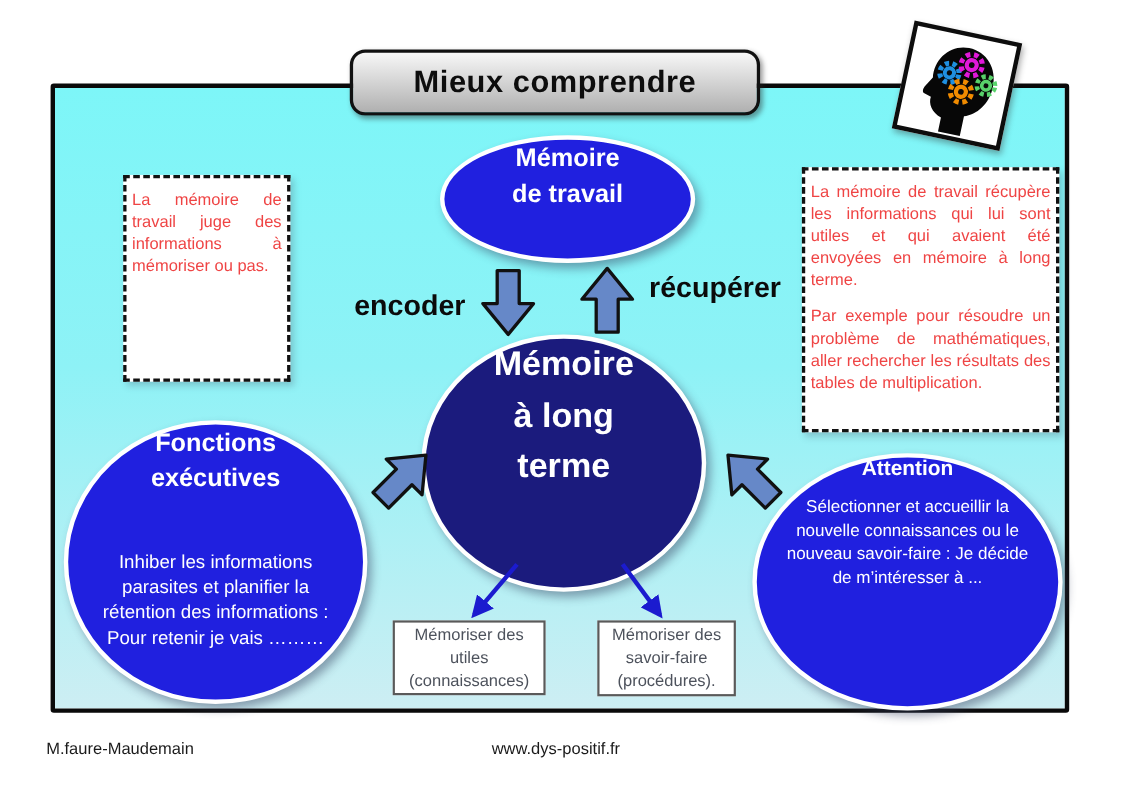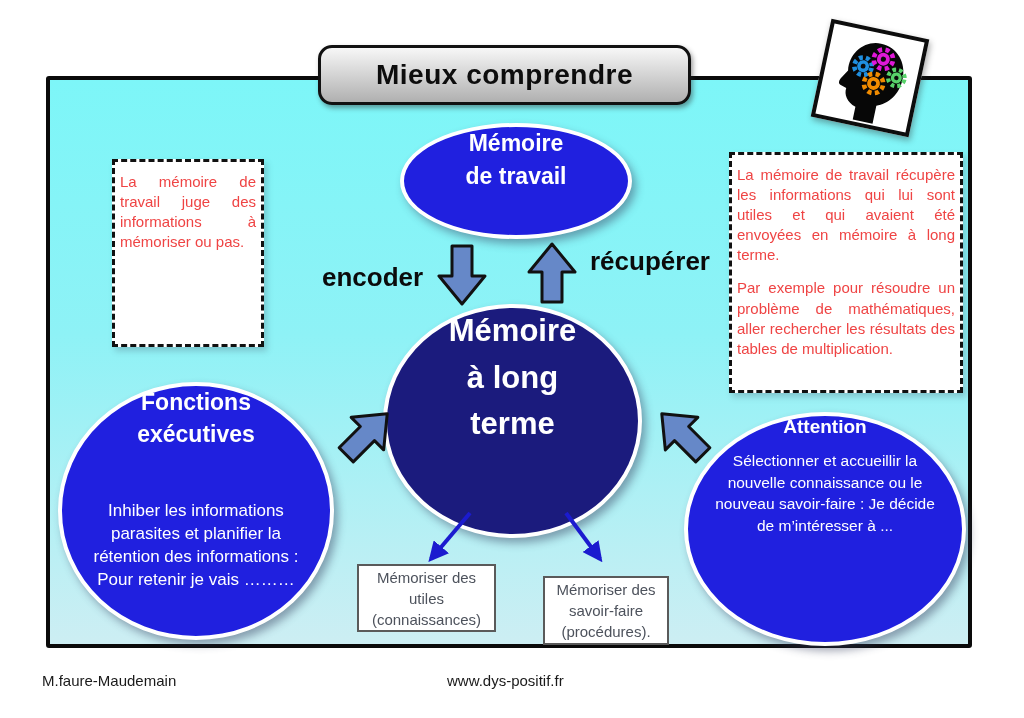--- a/index.html
+++ b/index.html
@@ -38,21 +38,21 @@
   .att{left:684px;top:412px;width:282px;height:234px;}
   .att .t{font-size:19px;font-weight:bold;}
   .att .b{font-size:15.5px;line-height:1.4;width:228px;margin-top:12px;}
   .arrow-label{position:absolute;font-weight:bold;color:#0b0b0b;font-size:26px;z-index:4;}
   .lbl-encode{left:322px;top:262px;}
   .lbl-retrieve{left:590px;top:246px;}
   .wbox{position:absolute;box-sizing:border-box;background:#fff;border:2px solid #5a5a5a;
         color:#4d525c;font-size:15px;line-height:1.4;display:flex;align-items:center;
         justify-content:center;text-align:center;padding:4px;}
   .wbox1{left:357px;top:564px;width:139px;height:68px;}
-  .wbox2{left:543px;top:564px;width:126px;height:69px;margin-top:12px;}
+  .wbox2{left:543px;top:564px;width:126px;height:69px;}
   .overlay{position:absolute;left:0;top:0;width:1024px;height:718px;pointer-events:none;z-index:3;}
   .footer-author{position:absolute;left:42px;top:672px;font-size:15px;color:#1a1a1a;}
   .footer-site{position:absolute;left:447px;top:672px;font-size:15px;color:#1a1a1a;}
 </style>
 </head>
 <body>
 
 <div class="stage">
 
   <div class="panel"></div>
@@ -121,21 +121,21 @@
   </div>
 
   <div class="bubble blue ef">
     <div class="t">Fonctions
 exécutives</div>
     <div class="b">Inhiber les informations parasites et planifier la rétention des informations : Pour retenir je vais ………</div>
   </div>
 
   <div class="bubble blue att">
     <div class="t">Attention</div>
-    <div class="b">Sélectionner et accueillir la nouvelle connaissance ou le nouveau savoir-faire : Je décide de m’intéresser à ...</div>
+    <div class="b">Sélectionner et accueillir la nouvelle connaissances ou le nouveau savoir-faire : Je décide de m’intéresser à ...</div>
   </div>
 
   <div class="arrow-label lbl-encode">encoder</div>
   <div class="arrow-label lbl-retrieve">récupérer</div>
 
   <div class="wbox wbox1">
     <span>Mémoriser des utiles (connaissances)</span>
   </div>
   <div class="wbox wbox2">
     <span>Mémoriser des savoir-faire (procédures).</span>

